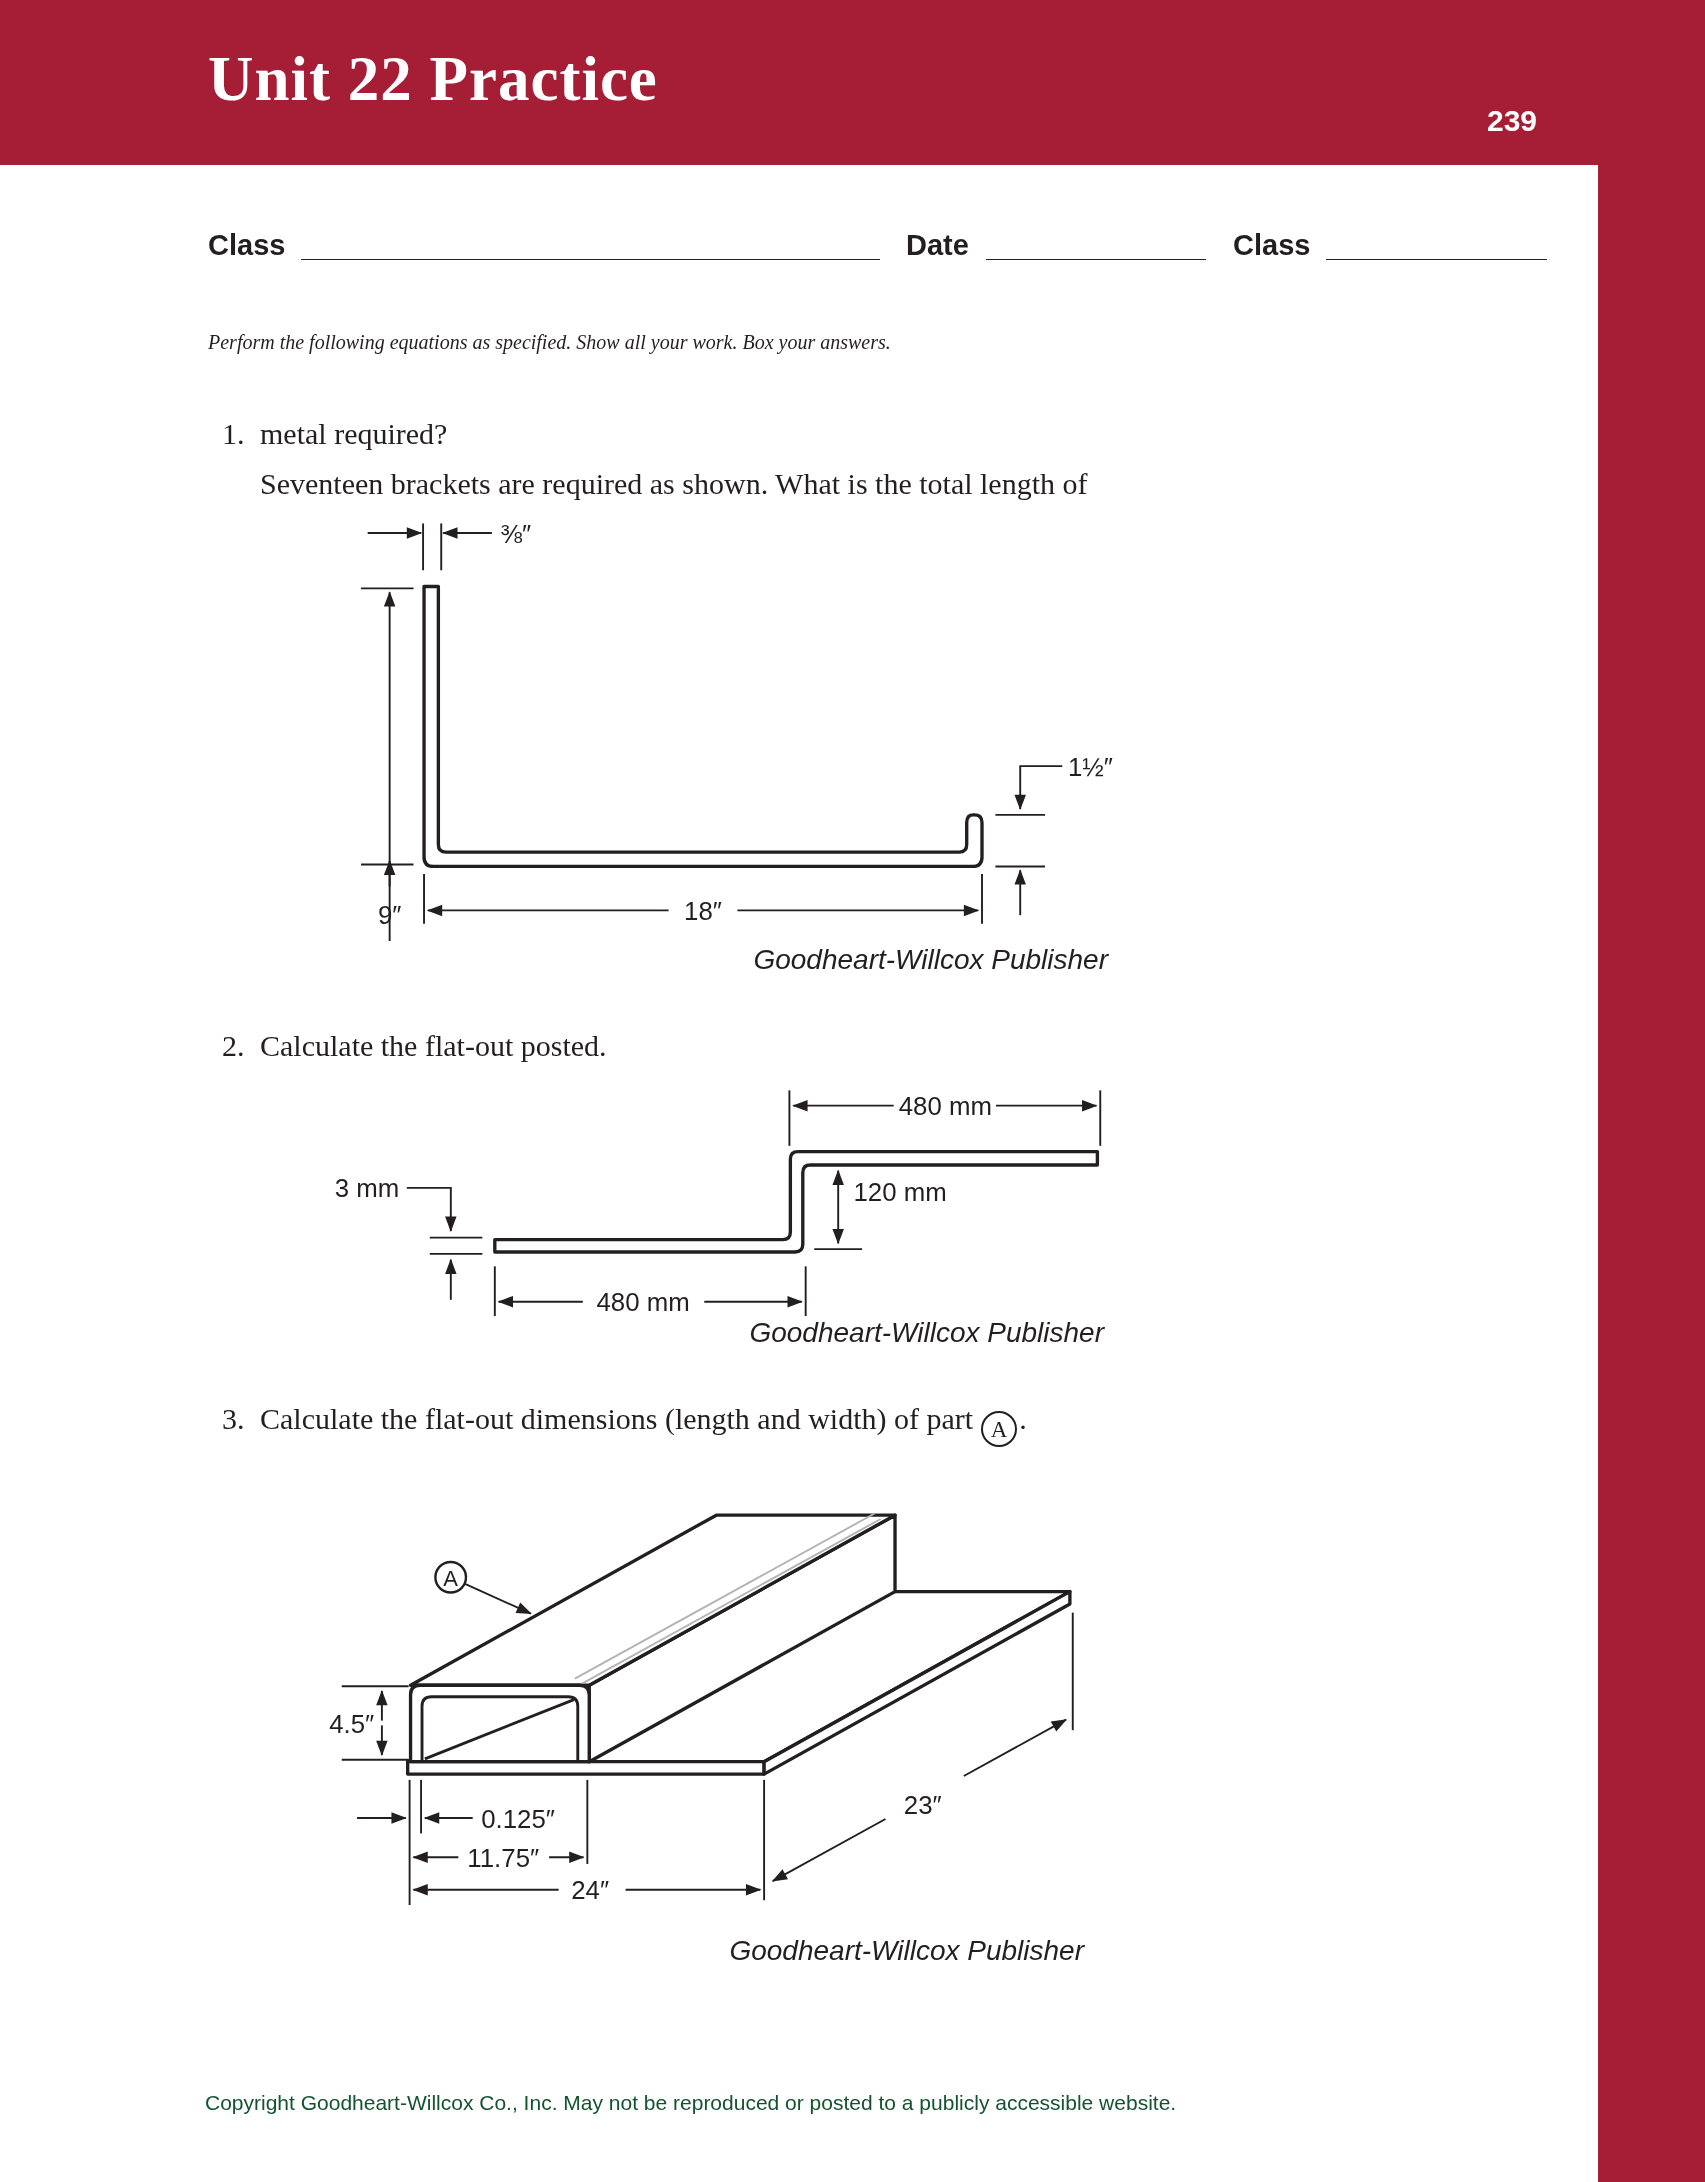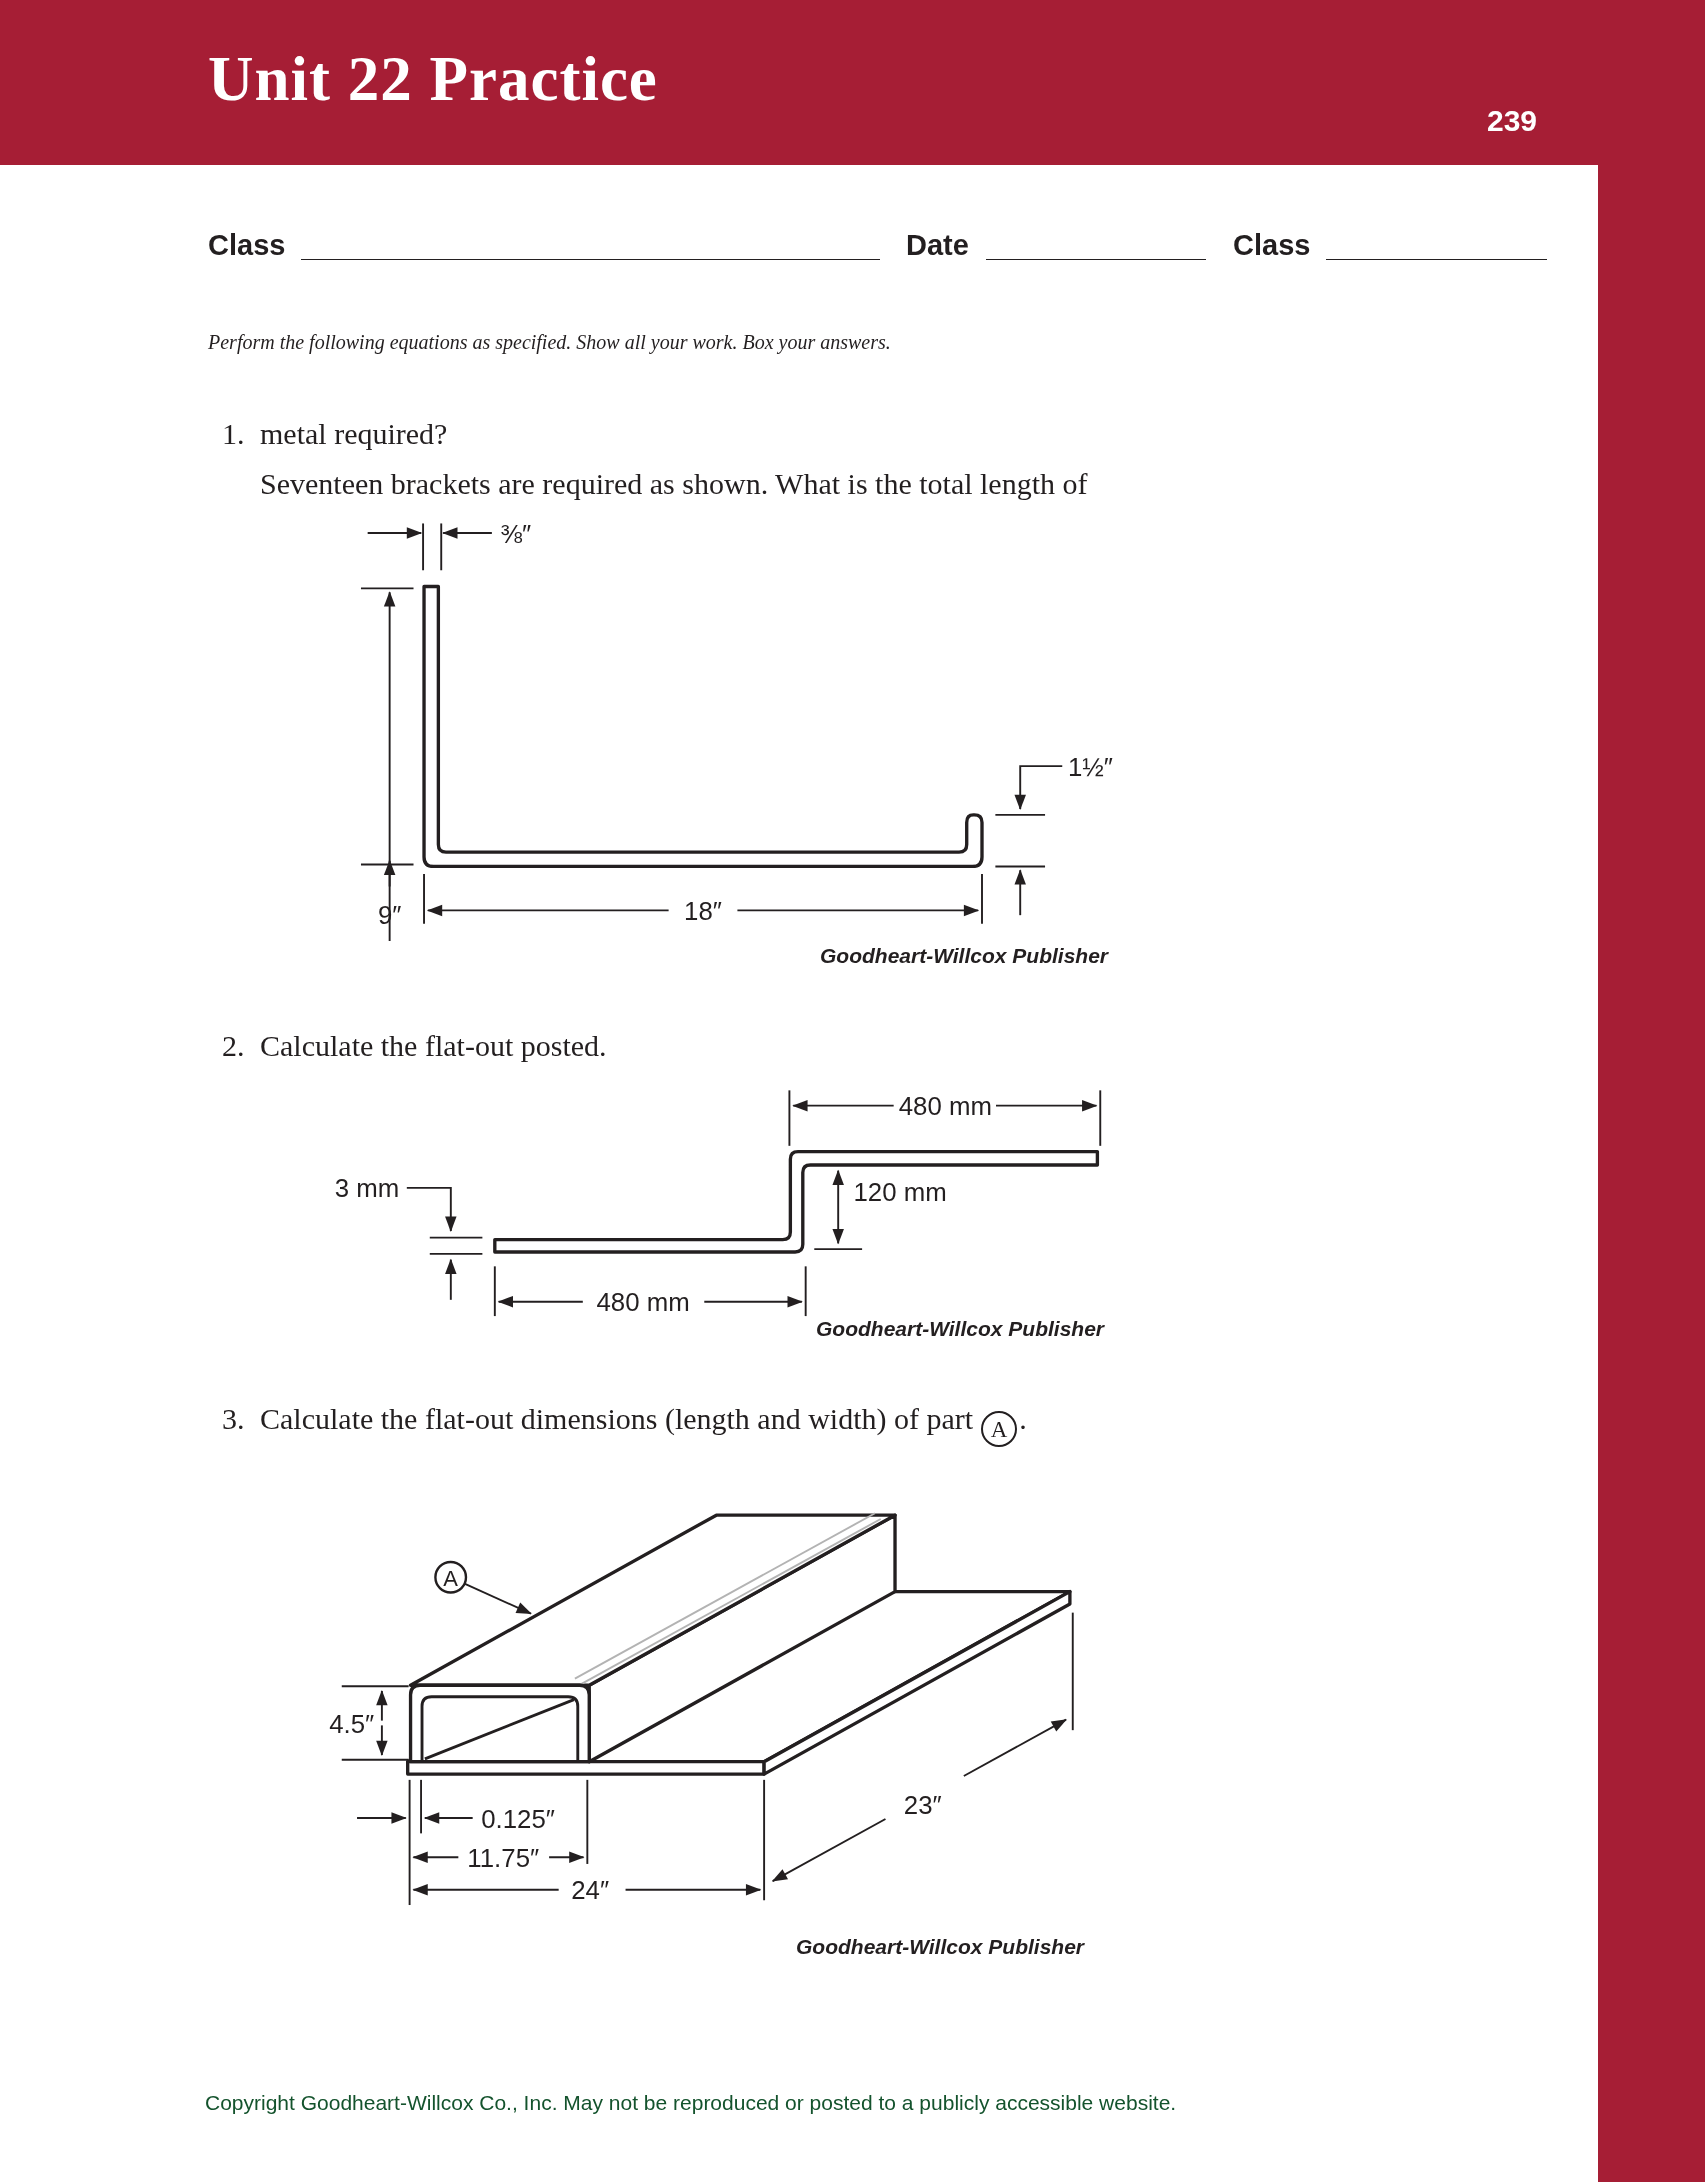--- a/index.html
+++ b/index.html
@@ -18,22 +18,22 @@
   .fldline{top:229px;height:30px;border-bottom:1.9px solid #231f20;}
   
   #intro{left:208px;top:331px;font-family:"Liberation Serif","DejaVu Serif",serif;
          font-style:italic;font-size:20px;}
   .q{font-family:"Liberation Serif","DejaVu Serif",serif;font-size:30px;line-height:50px;display:flex;}
   .qnum{width:38px;flex:0 0 38px;}
   .qtext{max-width:860px;}
   .partA{display:inline-flex;align-items:center;justify-content:center;width:32.5px;height:32.5px;
          border:2.4px solid #231f20;border-radius:50%;font-size:23px;line-height:1;
          font-family:"Liberation Serif","DejaVu Serif",serif;margin-left:7.6px;margin-right:1.9px;vertical-align:-7.6px;}
-  .attrib{width:401px;text-align:right;font-style:italic;font-size:21px;color:#231f20;
-          font-family:"Liberation Sans","DejaVu Sans",sans-serif;font-weight:bold;}
+  .attrib{width:401px;text-align:right;font-style:italic;font-size:28px;color:#231f20;
+          font-family:"Liberation Sans","DejaVu Sans",sans-serif;}
   #footer{left:205px;top:2091px;font-size:21px;color:#14532d;}
   
   svg text{font-family:"Liberation Sans","DejaVu Sans",sans-serif;font-size:27px;fill:#231f20;}
   .part{fill:#ffffff;stroke:#231f20;stroke-width:3.5;stroke-linejoin:round;}
   .thin{fill:none;stroke:#231f20;stroke-width:2;}
   .thinpart{fill:none;stroke:#231f20;stroke-width:3;stroke-linejoin:round;}
   .seam{fill:none;stroke:#b3b3b3;stroke-width:2;}
 </style>
 </head>
 <body>

